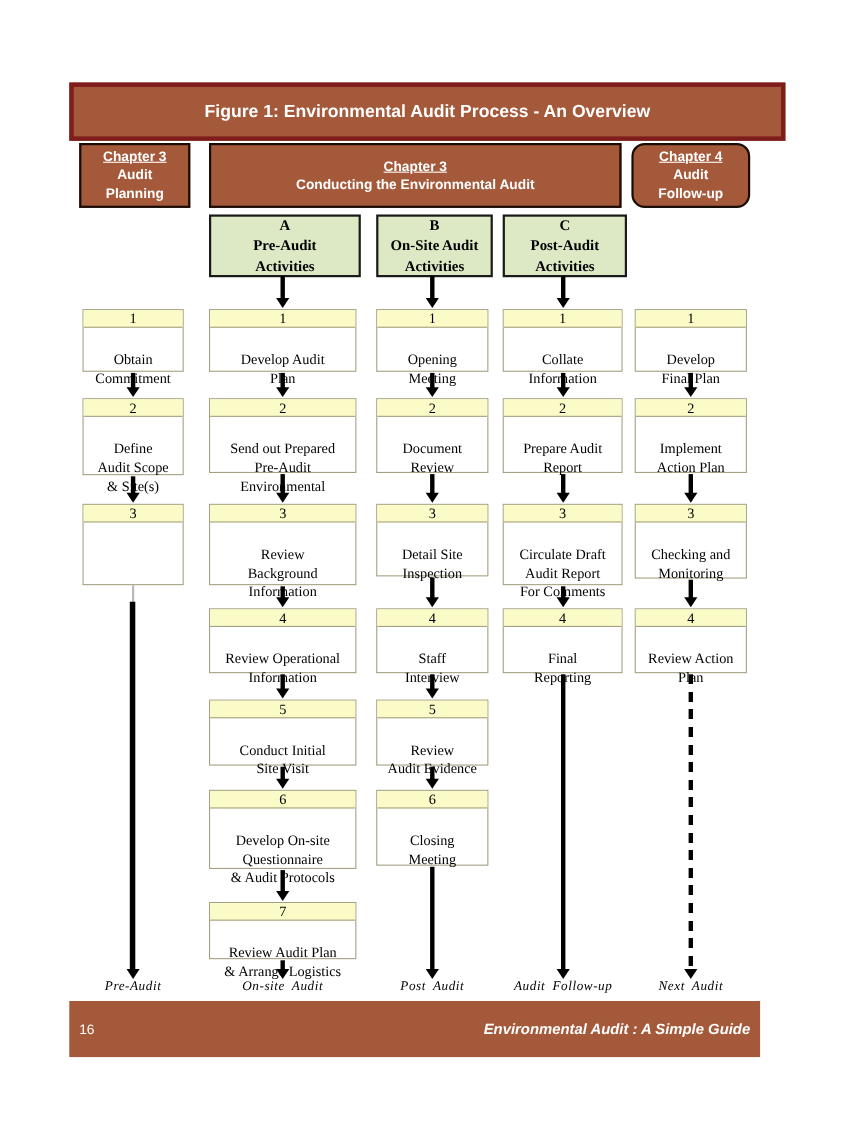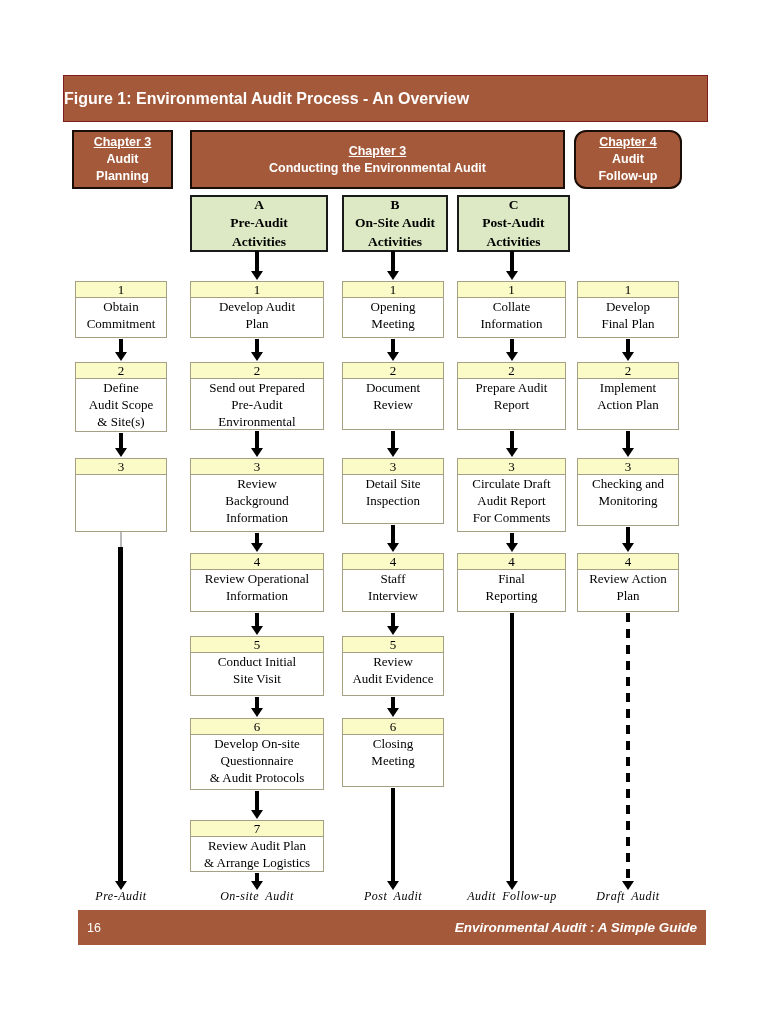--- a/index.html
+++ b/index.html
@@ -1,61 +1,61 @@
 <!DOCTYPE html>
 <html><head>
 <meta charset="utf-8">
 <style>
   html,body{margin:0;padding:0;background:#ffffff;}
   #page{position:relative;width:768px;height:1024px;background:#ffffff;overflow:hidden;
         font-family:"Liberation Serif", serif;color:#000;}
 
   
-  .banner{position:absolute;background:#A4593A;border:1px solid #7f1d1d;color:#fff;
+  .banner{position:absolute;background:#A4593A;border:4px solid #7f1d1d;color:#fff;
           font-family:"Liberation Sans", sans-serif;font-weight:bold;
-          display:flex;align-items:center;justify-content:flex-start;text-align:center;}
+          display:flex;align-items:center;justify-content:center;text-align:center;}
   #title-banner{left:63px;top:75px;width:643px;height:45px;font-size:16px;}
   .chapter{position:absolute;background:#A4593A;border:2px solid #1a0d06;color:#fff;
            font-family:"Liberation Sans", sans-serif;font-weight:bold;font-size:12.5px;
            line-height:1.35;display:flex;flex-direction:column;align-items:center;
            justify-content:center;text-align:center;}
   .chapter .ch-head{text-decoration:underline;}
   .chapter .ch-sub{white-space:pre-line;}
 
   
   .phase{position:absolute;background:#DCE9C4;border:2px solid #1a1a1a;
          display:flex;flex-direction:column;align-items:center;justify-content:center;
          text-align:center;font-weight:bold;font-size:13.5px;line-height:1.35;}
   .phase .ph-name{white-space:pre-line;}
 
   
   .step{position:absolute;background:#ffffff;border:1px solid #a5a083;
         display:flex;flex-direction:column;box-sizing:border-box;}
   .step .num{flex:0 0 15px;background:#FBFBC8;border-bottom:1px solid #a5a083;
              text-align:center;font-size:13px;line-height:15px;}
   .step .txt{flex:1 1 auto;display:flex;align-items:flex-start;justify-content:center;
-             text-align:center;font-size:13px;line-height:1.32;padding-top:0;
+             text-align:center;font-size:13px;line-height:1.32;padding-top:20px;
              white-space:pre-line;}
 
   
   .arr{position:absolute;width:12px;}
   .arr .sh{position:absolute;left:4px;top:0;bottom:8px;width:4px;background:#000;}
   .arr .hd{position:absolute;left:0;bottom:0;width:0;height:0;
            border-left:6px solid transparent;border-right:6px solid transparent;
            border-top:9px solid #000;}
   .arr.thick .sh{left:3px;width:5px;}
   .arr.dashed .sh{background:repeating-linear-gradient(180deg,#000 0 9px,transparent 9px 16px);}
   .stub{position:absolute;width:2px;background:#b9b9b9;}
 
   
   .term{position:absolute;width:130px;text-align:center;font-style:italic;font-size:12px;
         letter-spacing:0.5px;word-spacing:3px;}
 
-  #footer-bar{left:63px;top:910px;width:628px;height:35px;justify-content:space-between;
-              padding:0 9px;box-sizing:border-box;border:none;margin-left:15px;}
+  #footer-bar{left:63px;top:910px;width:628px;height:51px;justify-content:space-between;
+              padding:0 9px;box-sizing:border-box;border:none;}
   #footer-bar .pg{font-weight:normal;font-size:12.5px;}
   #footer-bar .ft{font-style:italic;font-size:13.5px;}
 </style>
 </head>
 <body>
 
 <div id="page">
 
   <div id="title-banner" class="banner">
     <span>Figure 1: Environmental Audit Process - An Overview</span>
@@ -332,20 +332,20 @@
     </div>
   <div class="arr dashed" style="left:622px;top:613px;height:277px;">
       <i class="sh"></i>
       <i class="hd"></i>
     </div>
 
   <div class="term" style="left:56px;top:889px;">Pre-Audit</div>
   <div class="term" style="left:192px;top:889px;">On-site Audit</div>
   <div class="term" style="left:328px;top:889px;">Post Audit</div>
   <div class="term" style="left:447px;top:889px;">Audit Follow-up</div>
-  <div class="term" style="left:563px;top:889px;">Draft Audit</div>
+  <div class="term" style="left:563px;top:889px;">Next Audit</div>
 
   <div id="footer-bar" class="banner">
     <span class="pg">16</span>
     <span class="ft">Environmental Audit : A Simple Guide</span>
   </div>
 
 </div>
 
 </body></html>

